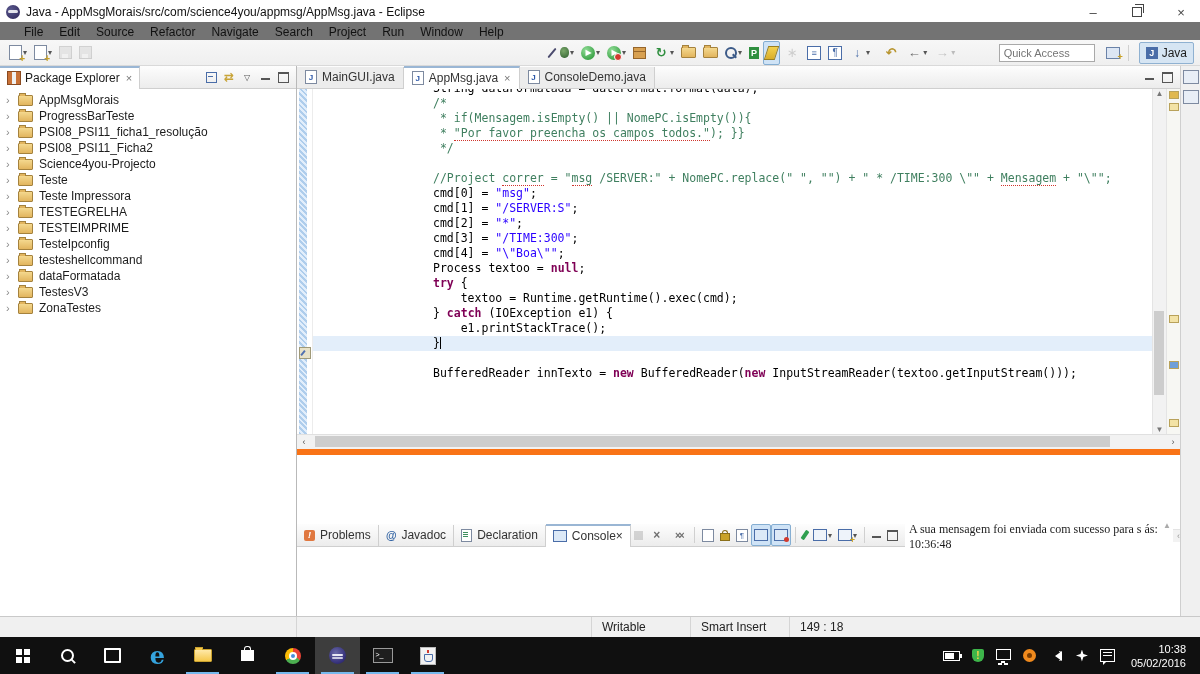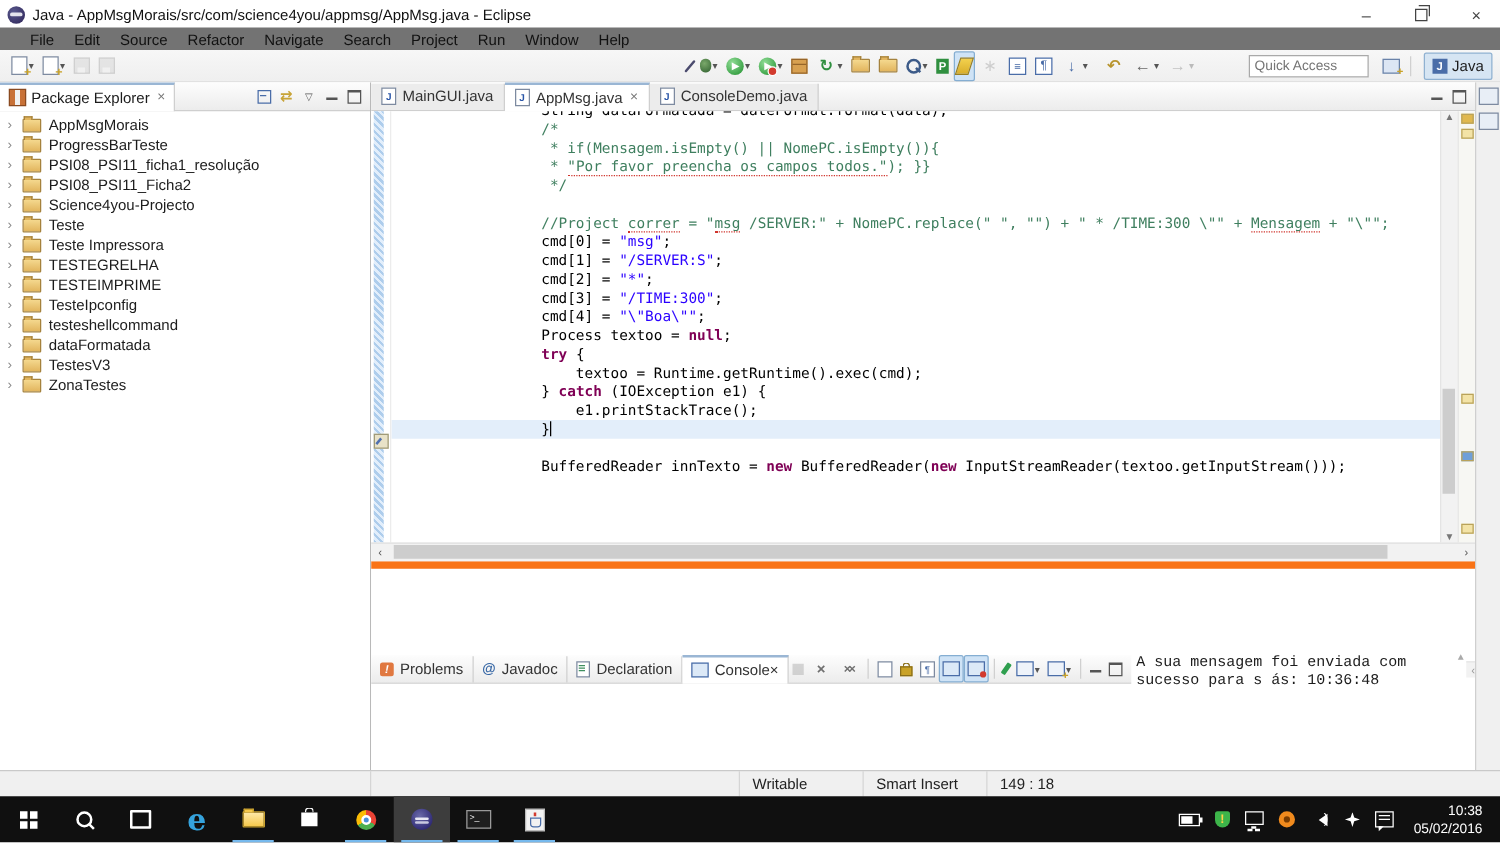--- a/index.html
+++ b/index.html
@@ -153,21 +153,21 @@
   .ic-scroll-lock::before{content:"";position:absolute;left:1px;top:-4px;width:4px;height:3px;border:1px solid #8a6f1a;border-bottom:none;border-radius:3px 3px 0 0;}
   .ic-word-wrap{width:10px;height:11px;background:#fff;border:1px solid #7d8aa0;color:#4a6da8;font-size:8px;display:inline-flex;align-items:center;justify-content:center;}
   .ic-word-wrap::before{content:"\00B6";}
   .ic-show-stdout,.ic-show-stderr{width:12px;height:10px;background:#dce9f7;border:1px solid #4a6da8;position:relative;}
   .ic-show-stderr::after{content:"";position:absolute;right:-2px;bottom:-2px;width:5px;height:5px;background:#d23a2e;border-radius:50%;}
   .ic-pin-console{width:4px;height:10px;background:#2f9f4f;transform:rotate(35deg);border-radius:1px;}
   .ic-display-console{width:12px;height:10px;background:#eef3fa;border:1px solid #4a6da8;}
   .ic-open-console{width:12px;height:10px;background:#eef3fa;border:1px solid #4a6da8;position:relative;}
   .ic-open-console::after{content:"+";position:absolute;right:-4px;bottom:-5px;color:#c9a227;font-weight:bold;font-size:9px;}
   #console-header{height:17px;line-height:17px;font-size:11px;color:#222;padding-left:5px;background:#fff;border-bottom:1px solid #ececec;white-space:nowrap;overflow:hidden;}
-  #console-output{flex:1;font-family:Liberation Mono, monospace;font-size:12px;padding:3px 0 0 4px;position:relative;}
+  #console-output{flex:1;font-family:Liberation Serif, serif;font-size:12px;padding:3px 0 0 4px;position:relative;}
   #console-varr{position:absolute;right:2px;top:2px;font-size:8px;color:#aaa;}
   #console-hscroll{height:12px;background:#f2f2f2;border-top:1px solid #e4e4e4;color:#999;font-size:9px;line-height:12px;padding-left:4px;}
   
   #right-strip{width:19px;background:#f0f0f0;border-left:1px solid #cfcfcf;display:flex;flex-direction:column;align-items:center;padding-top:4px;}
   .rs-icon{width:14px;height:12px;margin-bottom:6px;border:1px solid #7d8aa0;background:#e8eef6;}
   
   #statusbar{height:20px;background:#f0f0f0;border-top:1px solid #c9c9c9;display:flex;align-items:center;font-size:12px;color:#222;}
   .sb-left{width:296px;height:100%;border-right:1px solid #d5d5d5;}
   .sb-flex{flex:1;}
   .sb-cell{height:100%;display:flex;align-items:center;padding:0 10px;border-left:1px solid #d5d5d5;}

